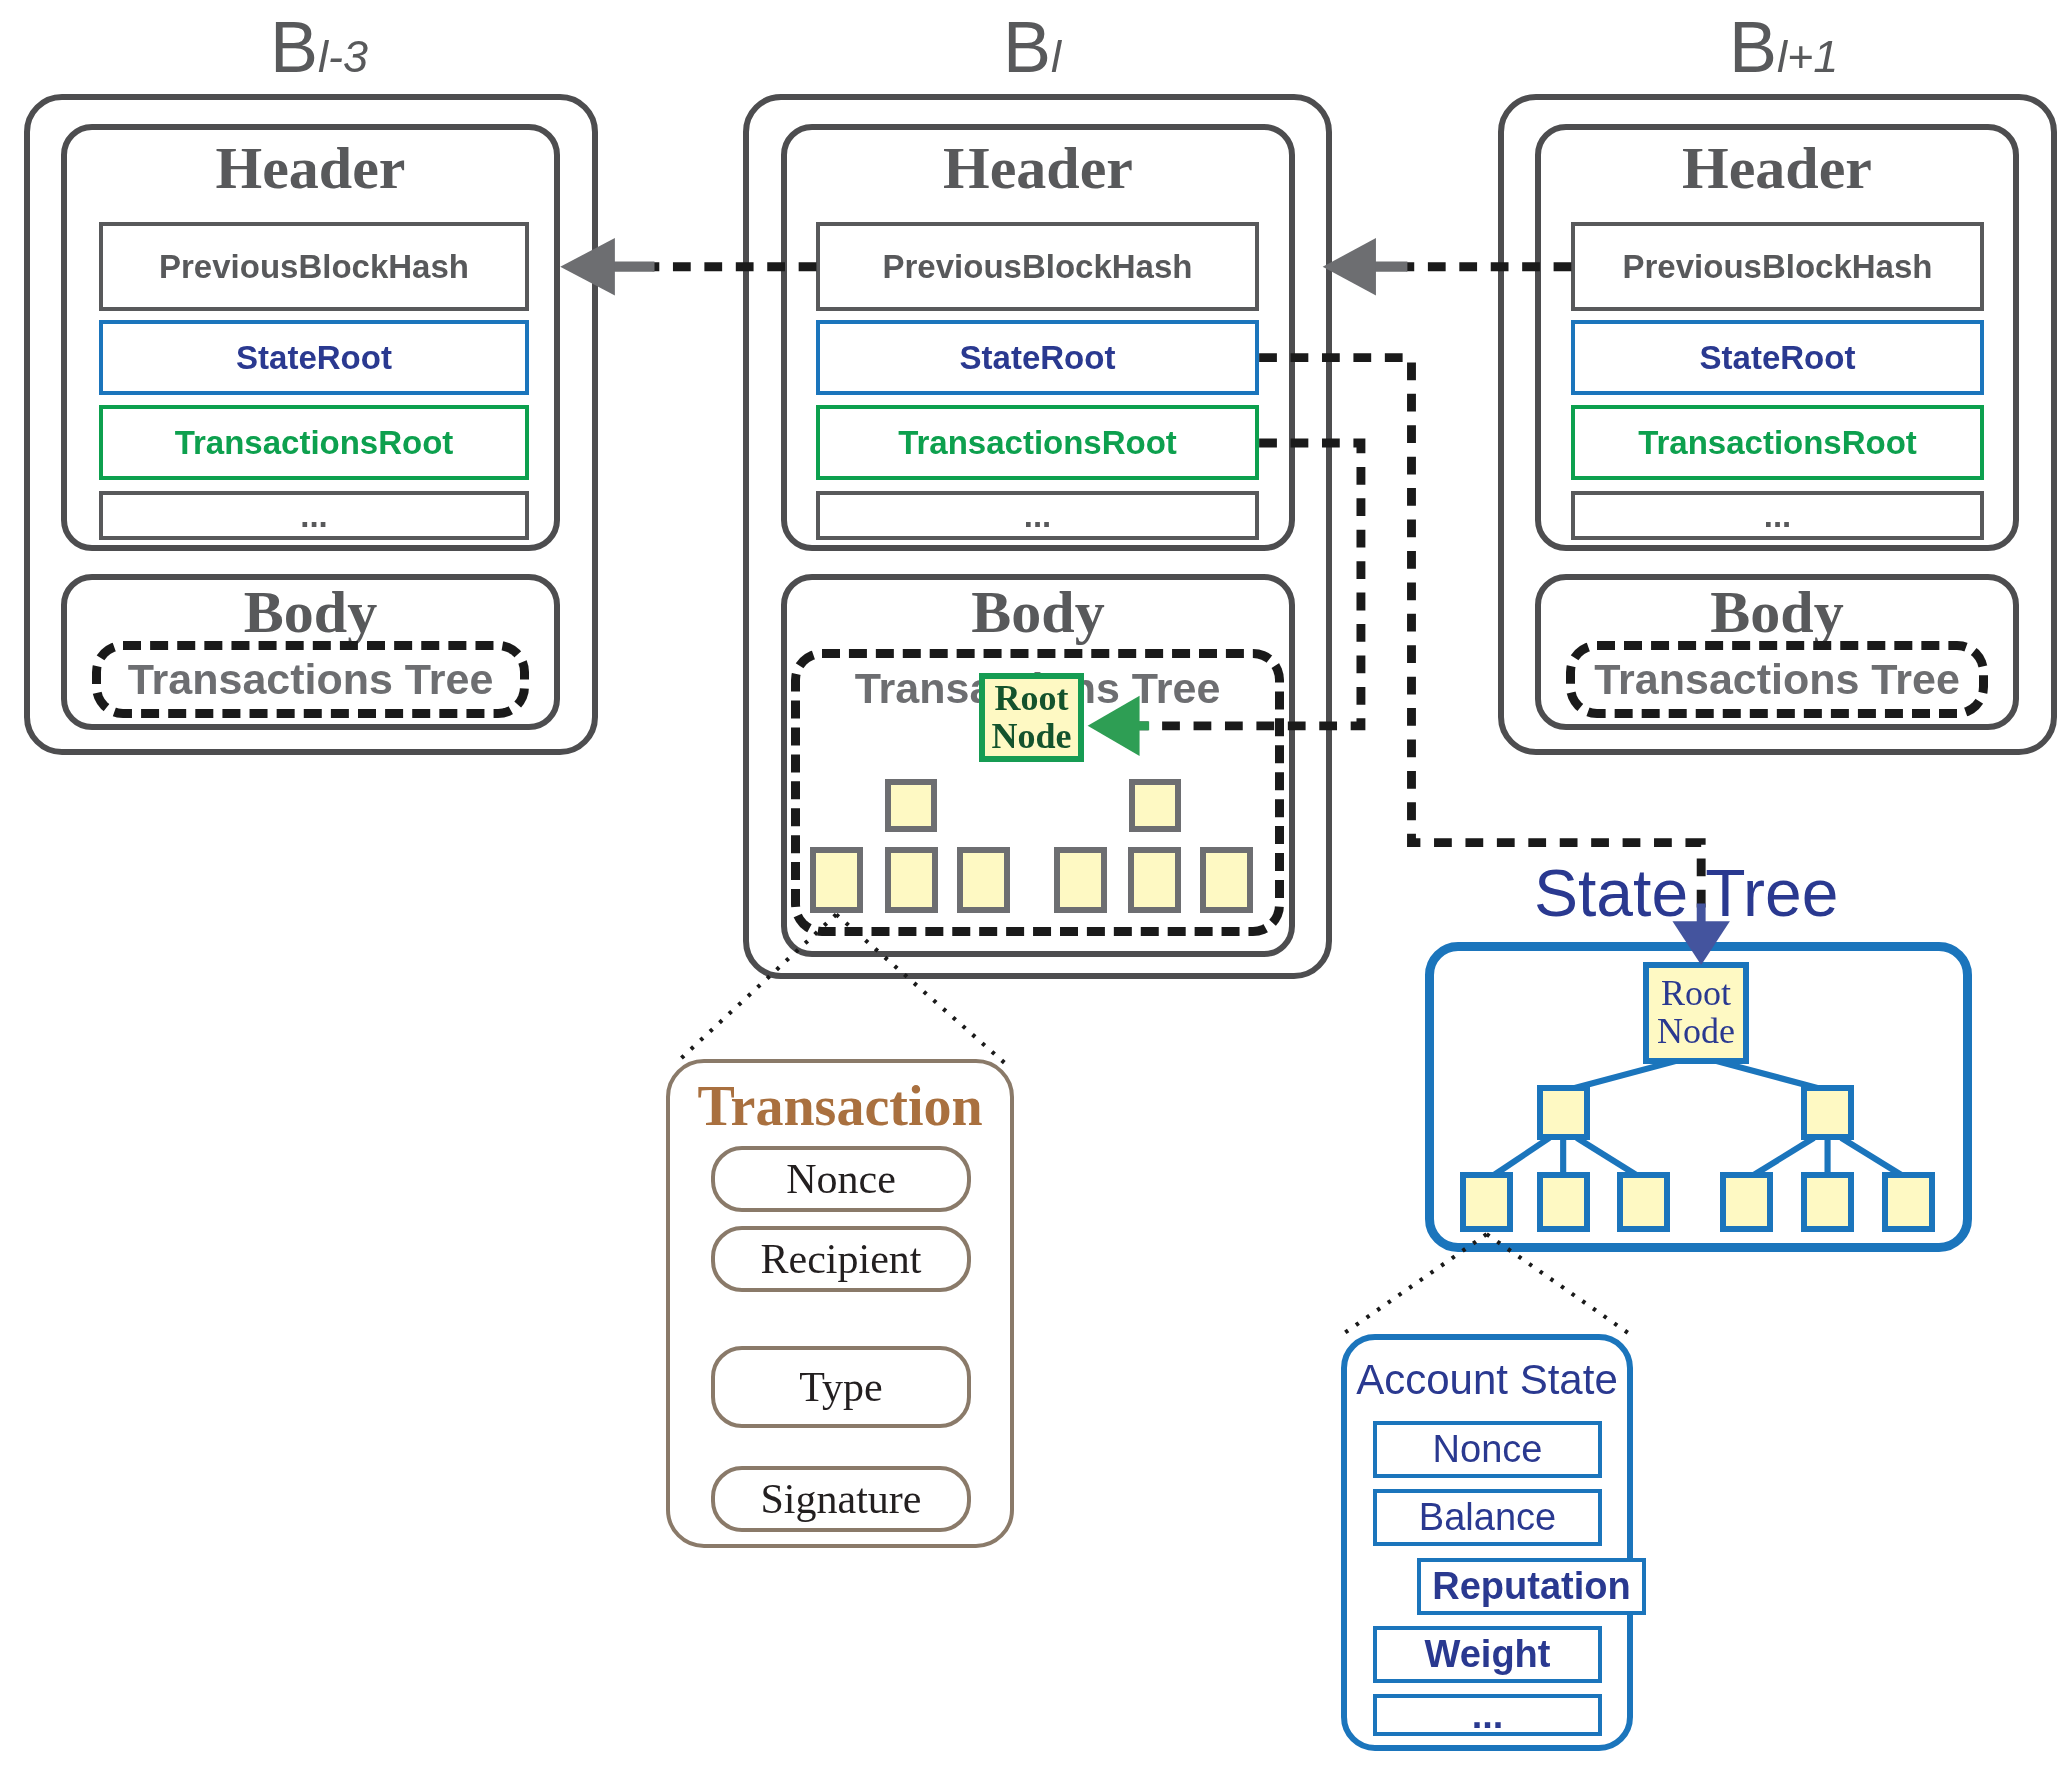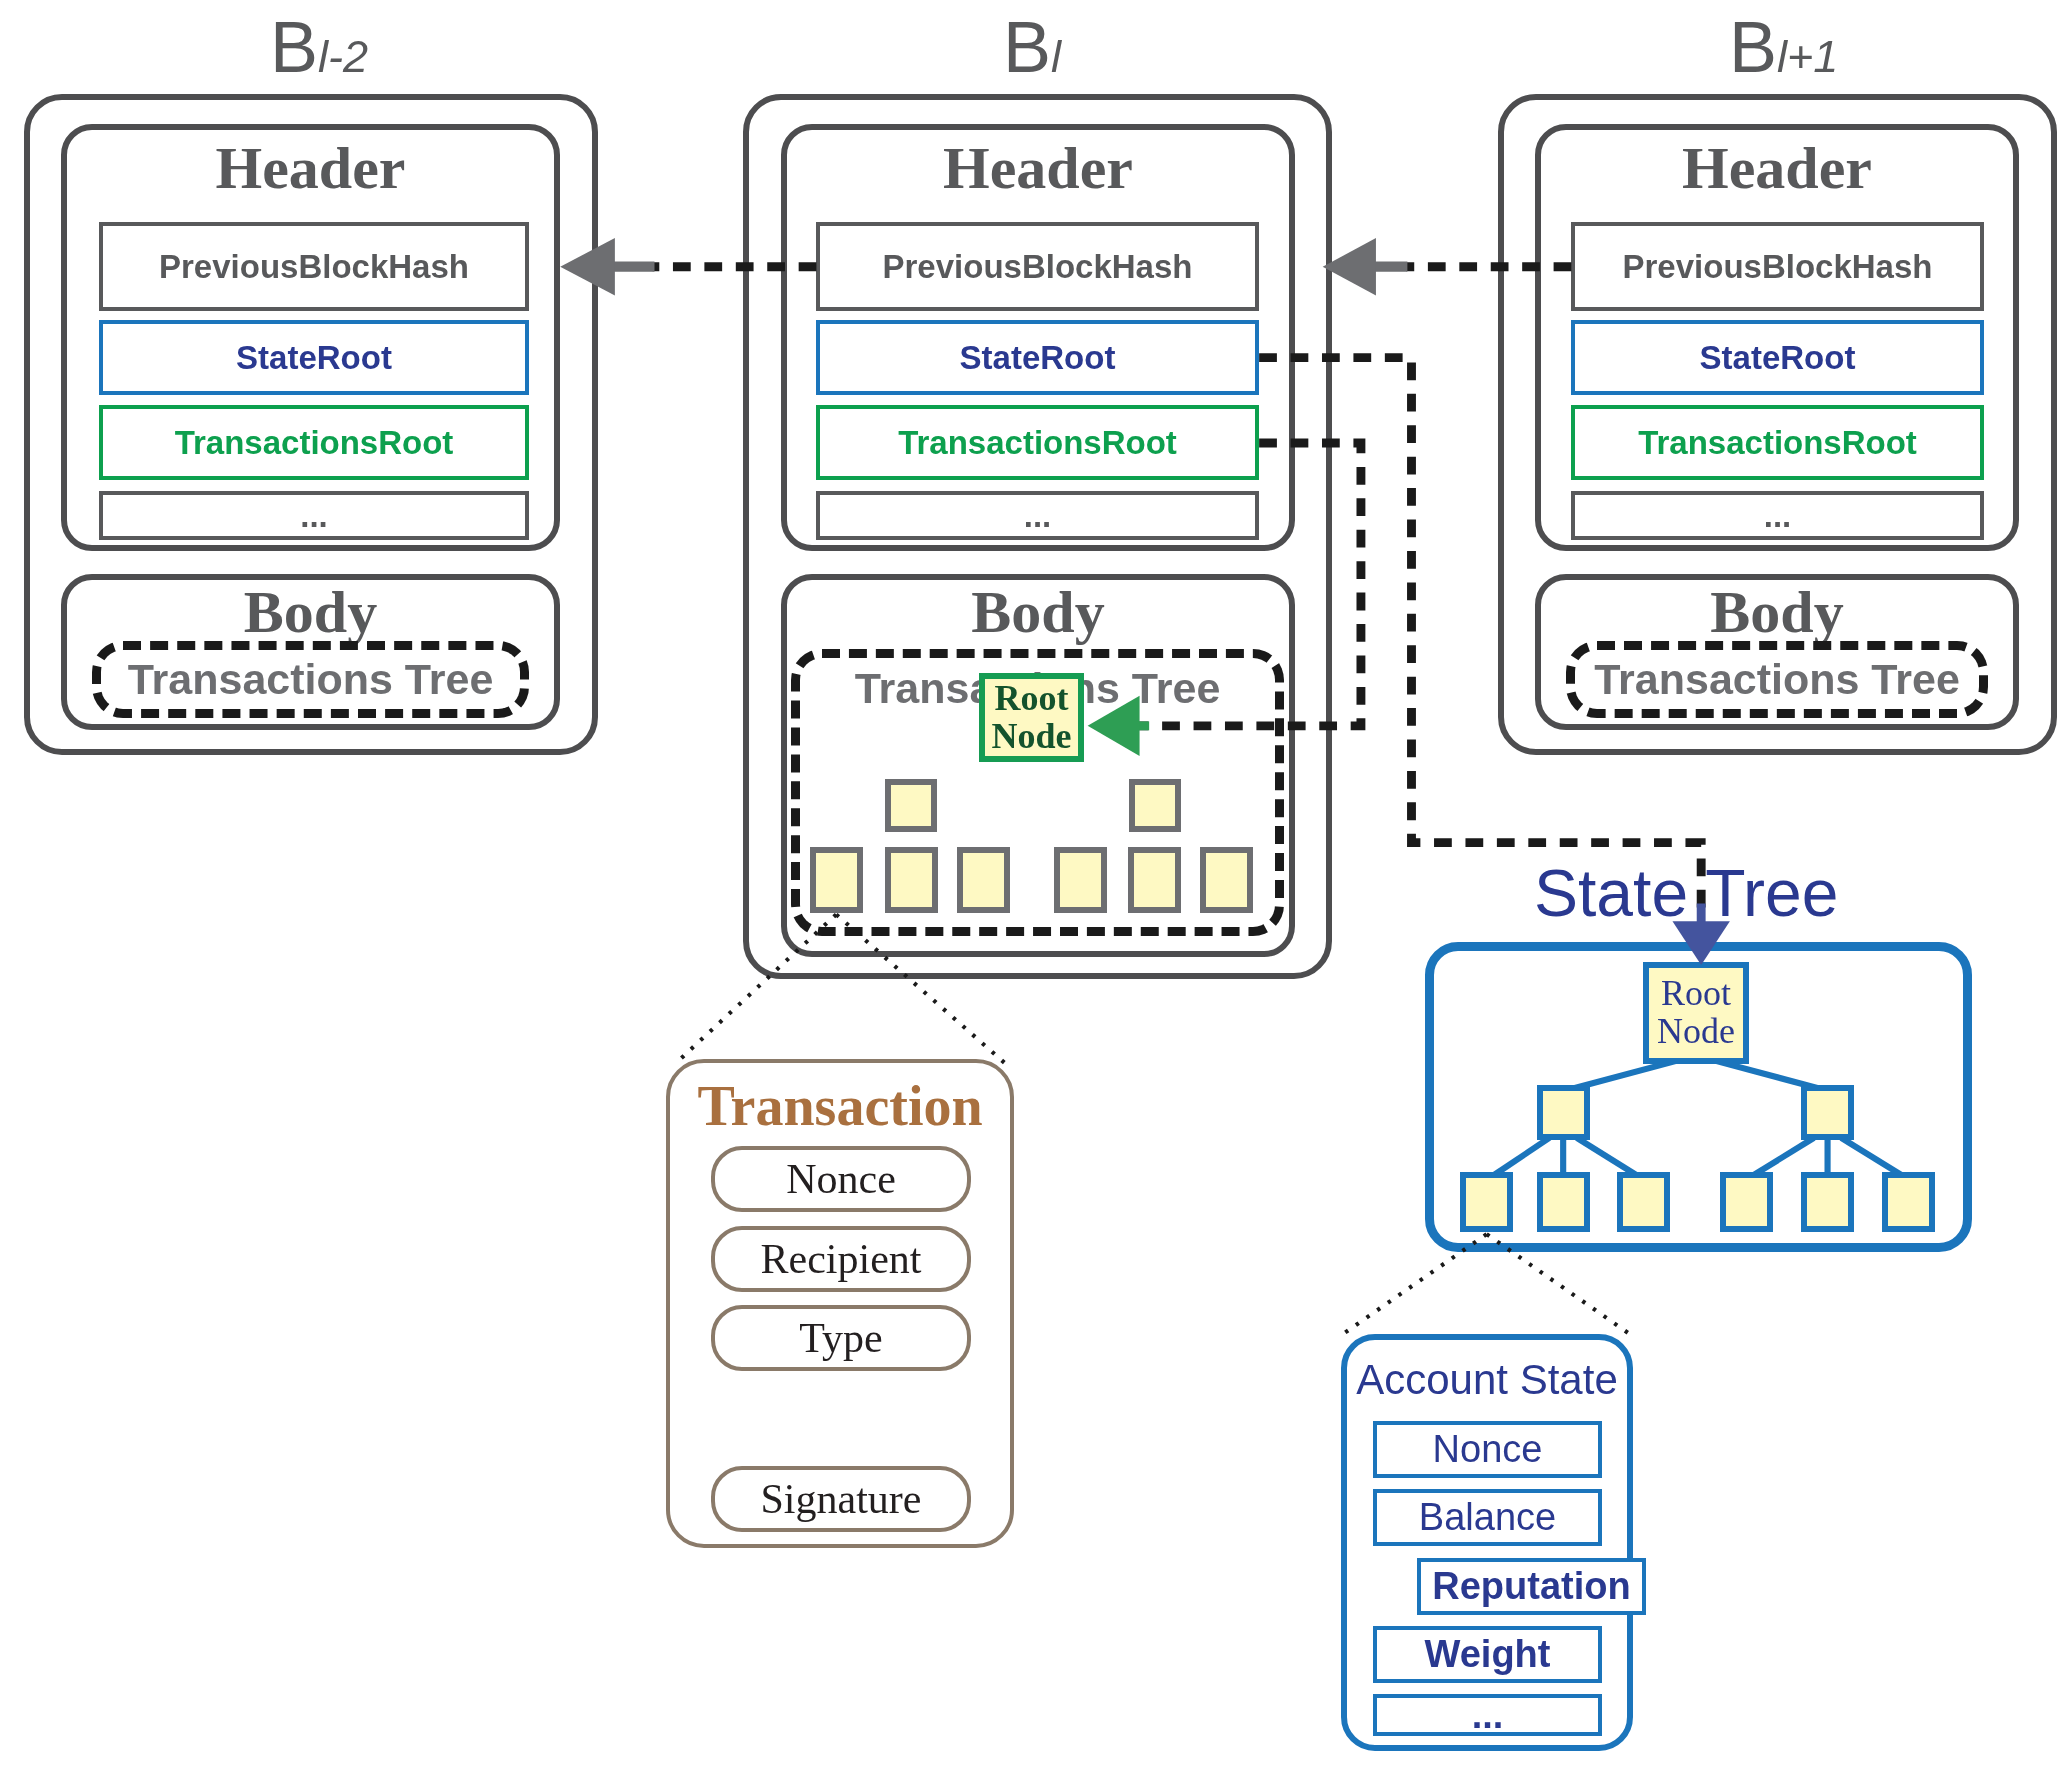--- a/index.html
+++ b/index.html
@@ -76,21 +76,21 @@
       <line x1="2268" y1="1665" x2="2186" y2="1720"></line>
       <line x1="2288" y1="1665" x2="2288" y2="1720"></line>
       <line x1="2308" y1="1665" x2="2396" y2="1720"></line>
       <line x1="2655" y1="1665" x2="2566" y2="1720"></line>
       <line x1="2675" y1="1665" x2="2675" y2="1720"></line>
       <line x1="2695" y1="1665" x2="2784" y2="1720"></line>
     </g>
   </svg>
 
   <div class="abs z2 blabel" style="left:270px;top:5.5px;">
-    <span>B</span><i>l-2</i>
+    <span>B</span><i>l-3</i>
   </div>
   <div class="abs z2 block" style="left:24px;top:94px;width:574px;height:661px;"></div>
   <div class="abs z2 panel" style="left:61px;top:124px;width:499px;height:427px;"></div>
   <div class="abs z2 panel-title" style="left:61px;top:134px;width:499px;">Header</div>
   <div class="abs z2 fieldrow" style="left:99px;top:222px;width:430px;height:89px;">PreviousBlockHash</div>
   <div class="abs z2 fieldrow row-state" style="left:99px;top:320px;width:430px;height:75px;">StateRoot</div>
   <div class="abs z2 fieldrow row-tx" style="left:99px;top:405px;width:430px;height:75px;">TransactionsRoot</div>
   <div class="abs z2 fieldrow" style="left:99px;top:491px;width:430px;height:49px;">...</div>
   <div class="abs z2 panel" style="left:61px;top:574px;width:499px;height:156px;"></div>
   <div class="abs z2 panel-title" style="left:61px;top:578px;width:499px;">Body</div>
@@ -155,21 +155,21 @@
   <div class="abs z2 node bnode" style="left:1537px;top:1172px;width:53px;height:60px;"></div>
   <div class="abs z2 node bnode" style="left:1617px;top:1172px;width:53px;height:60px;"></div>
   <div class="abs z2 node bnode" style="left:1720px;top:1172px;width:53px;height:60px;"></div>
   <div class="abs z2 node bnode" style="left:1801px;top:1172px;width:53px;height:60px;"></div>
   <div class="abs z2 node bnode" style="left:1882px;top:1172px;width:53px;height:60px;"></div>
 
   <div class="abs z2 txbox" style="left:666px;top:1059px;width:348px;height:489px;"></div>
   <div class="abs z2 txtitle" style="left:666px;top:1074px;width:348px;">Transaction</div>
   <div class="abs z2 txfield" style="left:711px;top:1146px;width:260px;height:66px;">Nonce</div>
   <div class="abs z2 txfield" style="left:711px;top:1226px;width:260px;height:66px;">Recipient</div>
-  <div class="abs z2 txfield" style="left:711px;top:1305px;width:260px;height:66px;">Type</div>
+  <div class="abs z2 txfield" style="left:711px;top:1346px;width:260px;height:82px;">Type</div>
   <div class="abs z2 txfield" style="left:711px;top:1466px;width:260px;height:66px;">Signature</div>
 
   <div class="abs z2 accbox" style="left:1341px;top:1334px;width:292px;height:417px;"></div>
   <div class="abs z2 acctitle" style="left:1341px;top:1356px;width:292px;">Account State</div>
   <div class="abs z2 accfield" style="left:1373px;top:1421px;width:229px;height:57px;">Nonce</div>
   <div class="abs z2 accfield" style="left:1373px;top:1489px;width:229px;height:57px;">Balance</div>
   <div class="abs z2 accfield accbold" style="left:1373px;top:1558px;width:229px;height:57px;margin-left:44px;">Reputation</div>
   <div class="abs z2 accfield accbold" style="left:1373px;top:1626px;width:229px;height:57px;">Weight</div>
   <div class="abs z2 accfield accbold" style="left:1373px;top:1694px;width:229px;height:42px;">...</div>
 

